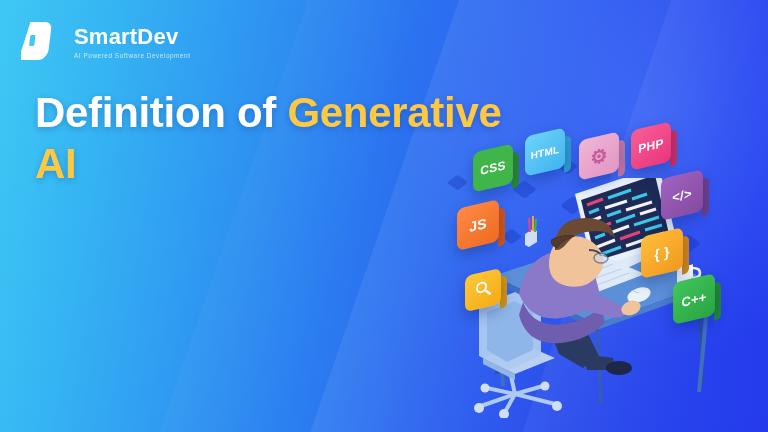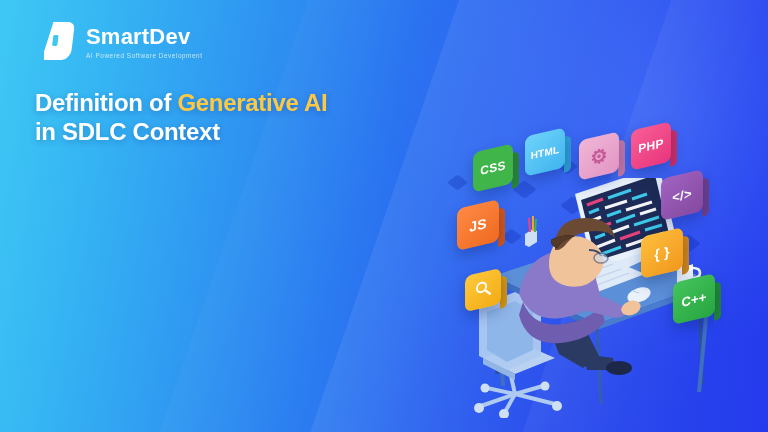--- a/index.html
+++ b/index.html
@@ -39,38 +39,38 @@
     pointer-events:none;
   }
   .glow2 {
     position:absolute; right:-60px; bottom:-220px;
     width:460px; height:460px; border-radius:50%;
     background:radial-gradient(circle at 50% 50%, rgba(40,70,235,.55), rgba(40,70,235,0) 70%);
     pointer-events:none;
   }
 
   
-  .brand { position:absolute; left:44px; top:22px; display:flex; align-items:center; gap:11px; }
+  .brand { position:absolute; left:21px; top:22px; display:flex; align-items:center; gap:22px; }
   .brand-mark {
     width:31px; height:38px; position:relative;
   }
   .brand-text { padding-top:2px; }
   .brand-name {
     color:#ffffff; font-size:22px; font-weight:700; letter-spacing:.2px; line-height:1;
   }
   .brand-tag {
     color:rgba(255,255,255,.72); font-size:6.4px; letter-spacing:.55px;
     margin-top:4px; font-weight:400; white-space:nowrap;
   }
 
   
   .headline {
     position:absolute; left:35px; top:88px;
     width:470px;
-    font-size:24px; font-weight:700; line-height:1.21;
+    font-size:42px; font-weight:700; line-height:1.21;
     color:#ffffff; letter-spacing:-.3px;
     text-shadow:0 2px 6px rgba(10,40,120,.28);
   }
   .headline .accent { color:#fdc943; }
 
   
   .body-copy {
     position:absolute; left:35px; top:224px;
     width:410px;
     font-size:14.6px; line-height:1.52;
@@ -123,21 +123,20 @@
       </svg>
     </div>
     <div class="brand-text">
       <div class="brand-name">SmartDev</div>
       <div class="brand-tag">AI Powered Software Development</div>
     </div>
   </div>
 
   <h1 class="headline">
     <span>Definition of </span><span class="accent">Generative AI</span><br>
-    <span>in SDLC Context</span>
   </h1>
 
 
   <div class="illo">
 
     <div class="dia" style="left:72px;top:62px;width:15px;height:15px;"></div>
     <div class="dia" style="left:116px;top:40px;width:13px;height:13px;"></div>
     <div class="dia" style="left:120px;top:78px;width:15px;height:15px;"></div>
     <div class="dia" style="left:172px;top:58px;width:13px;height:13px;"></div>
     <div class="dia" style="left:186px;top:104px;width:16px;height:16px;"></div>

